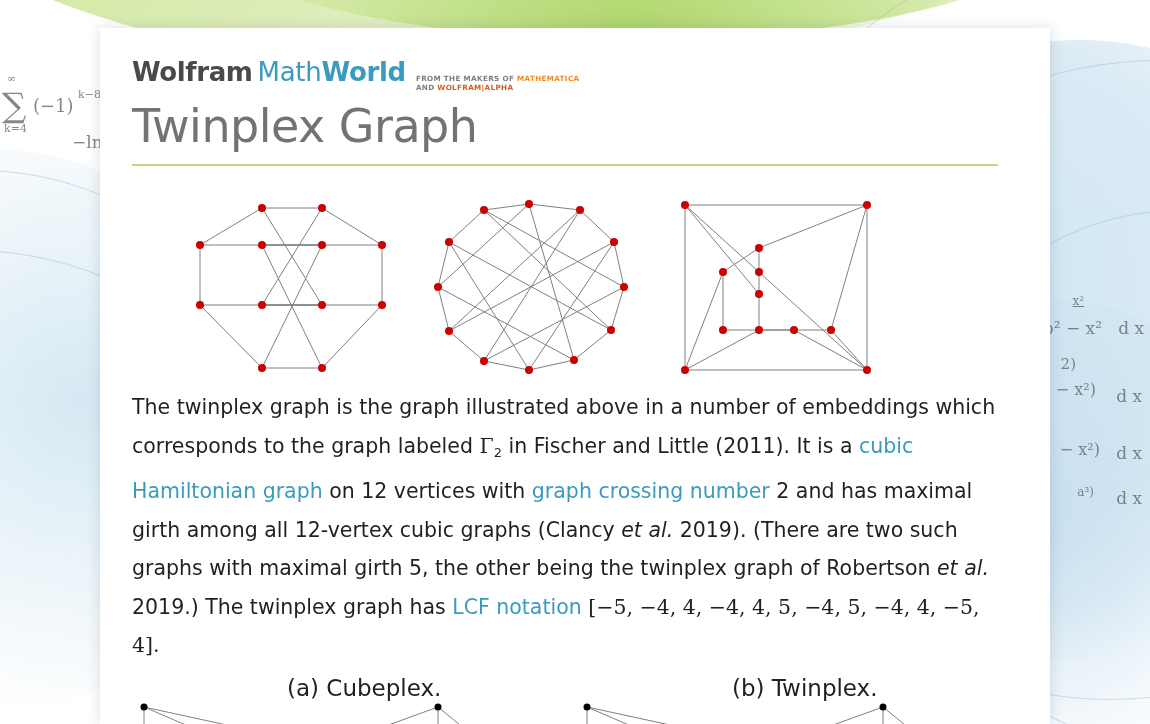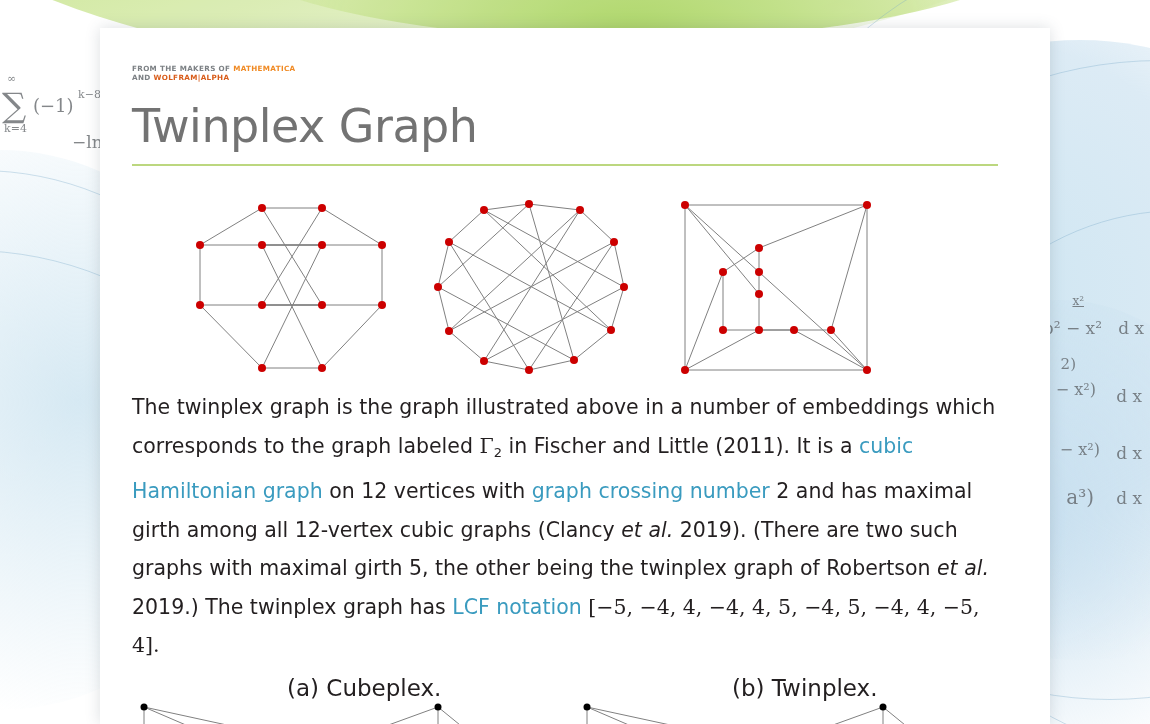--- a/index.html
+++ b/index.html
@@ -103,21 +103,21 @@
     line-height: 28px;
   }
   #logo-world {
     font-size: 26px;
     font-weight: 700;
     color: #3a9bbf;
     letter-spacing: -0.3px;
     line-height: 28px;
   }
   #logo-tag {
-    margin-top: 6px;
+    margin-top: 16px;
     line-height: 9px;
   }
   #logo-tag .l1, #logo-tag .l2 {
     display: block;
     font-size: 7.2px;
     letter-spacing: .35px;
     color: #7c8084;
     font-weight: 700;
   }
   #logo-tag .l1 .hl { color: #f08a24; }
@@ -207,28 +207,32 @@
   <div class="bg-math" style="left:72px; top:132px; font-size:17px;">−ln</div>
 
   <div class="bg-math" style="right:48px; top:318px; font-size:17px;">b² − x²</div>
   <div class="bg-math" style="right:6px; top:318px; font-size:17px;">d x</div>
   <div class="bg-math" style="right:66px; top:294px; font-size:12px;text-decoration:underline;">x²</div>
   <div class="bg-math" style="right:74px; top:355px; font-size:15px;">2)</div>
   <div class="bg-math" style="right:54px; top:380px; font-size:16px;">2 − x²)</div>
   <div class="bg-math" style="right:8px; top:386px; font-size:17px;">d x</div>
   <div class="bg-math" style="right:50px; top:440px; font-size:16px;">− x²)</div>
   <div class="bg-math" style="right:8px; top:443px; font-size:17px;">d x</div>
-  <div class="bg-math" style="right:56px; top:485px; font-size:20px;">a³)</div>
+  <div class="bg-math" style="right:56px; top:485px; font-size:12px;">a³)</div>
   <div class="bg-math" style="right:8px; top:488px; font-size:17px;">d x</div>
 </div>
 
 <div id="article-card">
   <div id="article-inner">
 
     <div id="logo-row">
+      <div>
+        <span id="logo-wolfram">Wolfram</span>
+        <span id="logo-math">Math</span><span id="logo-world">World</span>
+      </div>
       <div id="logo-tag">
         <span class="l1"><span>FROM THE MAKERS OF </span><span class="hl">MATHEMATICA</span></span>
         <span class="l2"><span>AND </span><span class="hl">WOLFRAM|ALPHA</span></span>
       </div>
     </div>
 
     <h1 id="page-title">Twinplex Graph</h1>
     <div id="title-rule"></div>
 
     <div id="figure-row">

